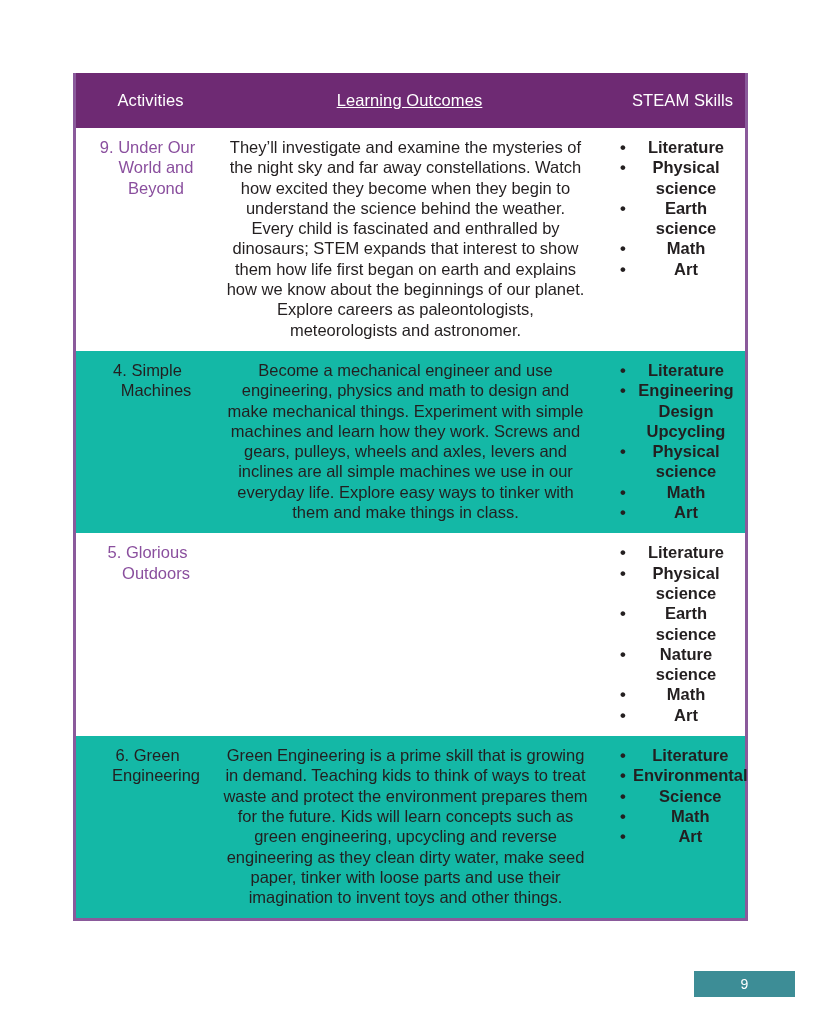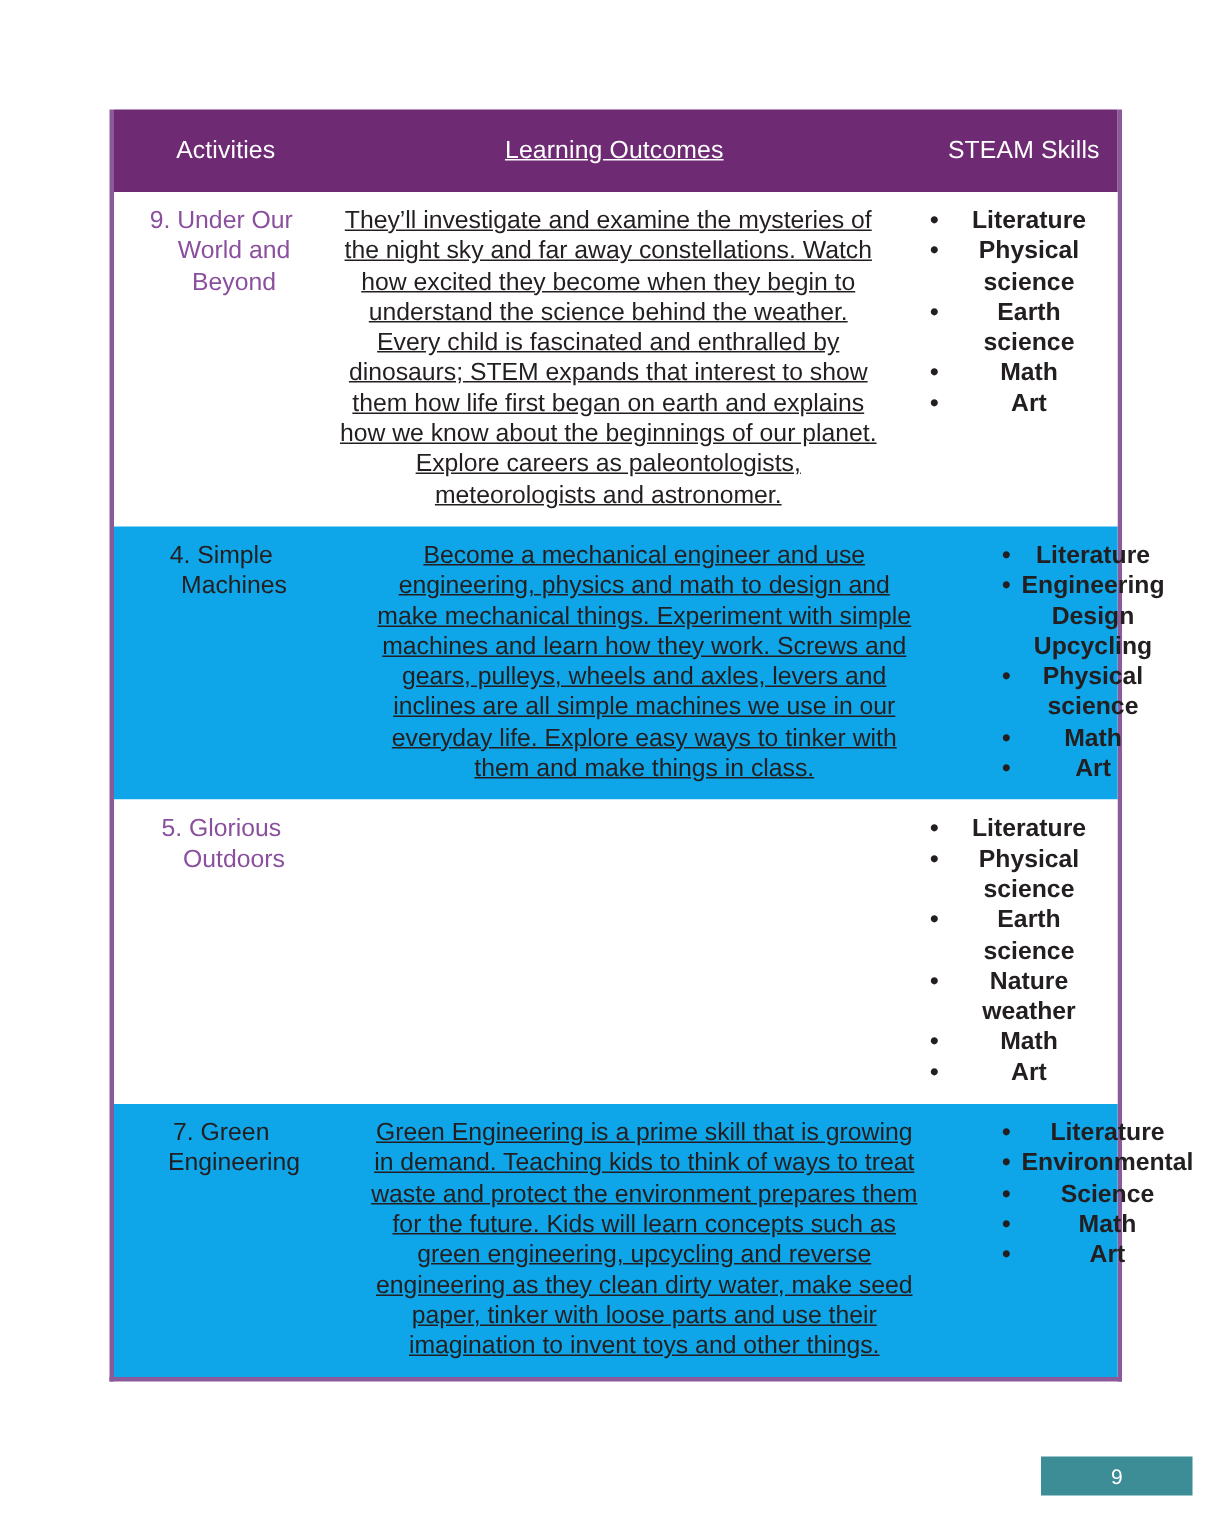--- a/index.html
+++ b/index.html
@@ -69,21 +69,21 @@
   .table-head .col-skills   { padding-left: 24px; }
 
   .row {
     display: flex;
     align-items: flex-start;
     padding-top: 9px;
     padding-bottom: 11px;
     box-sizing: border-box;
   }
   .row.white { background: #ffffff; }
-  .row.green { background: #0ea5e9; gap: 24px; }
+  .row.green { background: #14b8a6; }
 
   .row .col-activity {
     padding-left: 9px;
     padding-right: 6px;
   }
   .row .col-outcomes {
     padding-left: 7px;
     padding-right: 8px;
   }
   .row .col-skills {
@@ -99,21 +99,20 @@
     margin: 0;
   }
   .activity-title.purple { color: #8a4f9e; }
   .activity-title.dark   { color: #231f20; }
 
   .outcome-text {
     font-size: 16.5px;
     line-height: 20.3px;
     color: #231f20;
     margin: 0;
-    text-decoration: underline;
   }
   .outcome-text + .outcome-text {
     margin-top: 16px;
   }
 
   .skills-list {
     list-style: none;
     margin: 0;
     padding: 0;
     font-weight: bold;
@@ -200,29 +199,29 @@
           <div class="col-activity">
             <p class="activity-title purple">5. Glorious Outdoors</p>
           </div>
           <div class="col-outcomes">
           </div>
           <div class="col-skills">
             <ul class="skills-list">
               <li class="bulleted">Literature</li>
               <li class="bulleted">Physical science</li>
               <li class="bulleted">Earth science</li>
-              <li class="bulleted">Nature weather</li>
+              <li class="bulleted">Nature science</li>
               <li class="bulleted">Math</li>
               <li class="bulleted">Art</li>
             </ul>
           </div>
         </div>
         <div class="row green">
           <div class="col-activity">
-            <p class="activity-title dark">7. Green Engineering</p>
+            <p class="activity-title dark">6. Green Engineering</p>
           </div>
           <div class="col-outcomes">
             <p class="outcome-text">Green Engineering is a prime skill that is growing in demand. Teaching kids to think of ways to treat waste and protect the environment prepares them for the future. Kids will learn concepts such as green engineering, upcycling and reverse engineering as they clean dirty water, make seed paper, tinker with loose parts and use their imagination to invent toys and other things.</p>
           </div>
           <div class="col-skills">
             <ul class="skills-list">
               <li class="bulleted">Literature</li>
               <li class="bulleted">Environmental</li>
               <li class="bulleted">Science</li>
               <li class="bulleted">Math</li>

